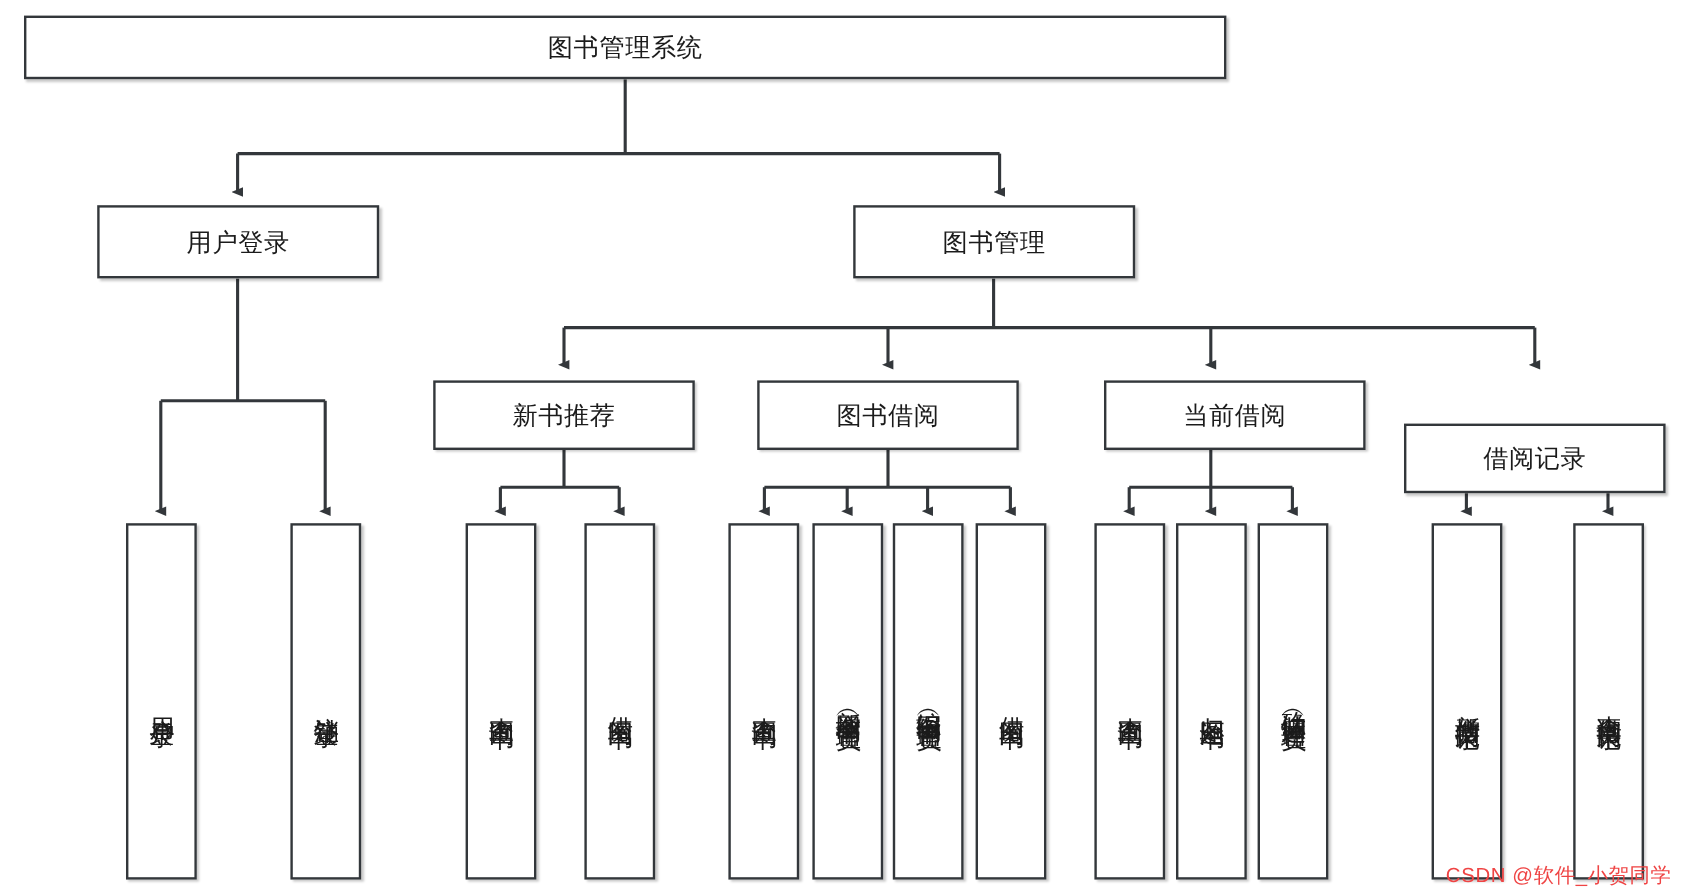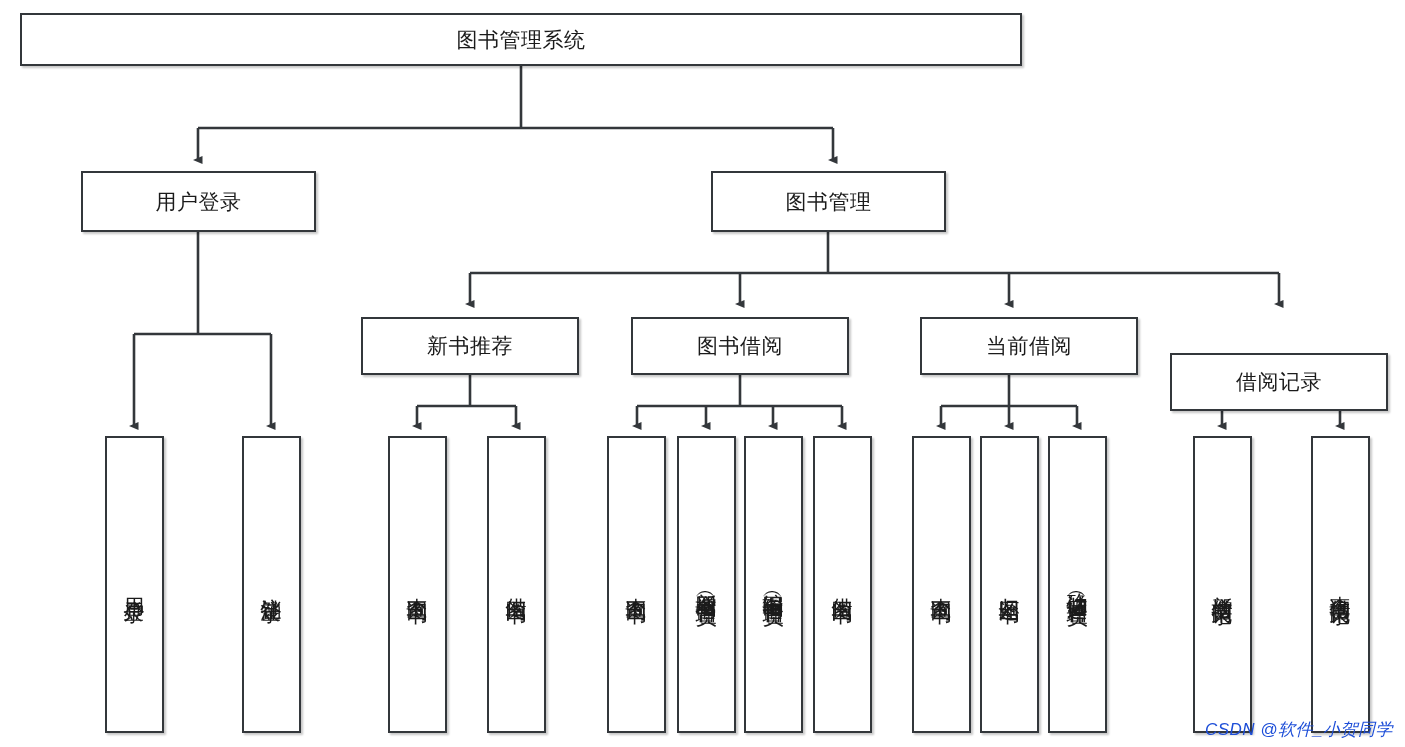--- a/index.html
+++ b/index.html
@@ -54,25 +54,24 @@
   }
   .node.v > span {
     writing-mode: vertical-rl;
     text-orientation: upright;
   }
   .watermark {
     position: absolute;
     right: 12px;
     bottom: 6px;
     font-size: 17px;
-    color: #1d4ed8;
+    color: #ef4444;
     white-space: nowrap;
     z-index: 3;
     letter-spacing: 0.5px;
-    font-style: italic;
   }
 </style>
 </head>
 <body>
 
 <div id="canvas">
 
   <svg id="wires" viewBox="0 0 1405 747">
     <defs>
       <marker id="arrow" markerWidth="10" markerHeight="10" refX="4.5" refY="5" orient="auto" markerUnits="userSpaceOnUse">

